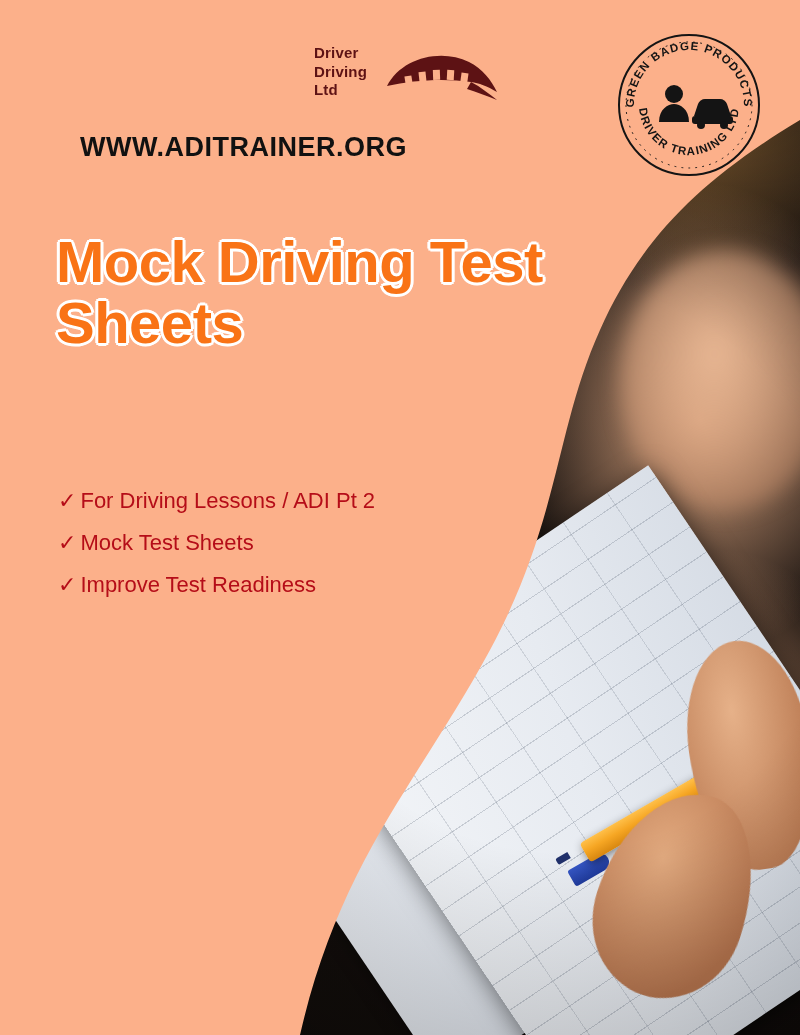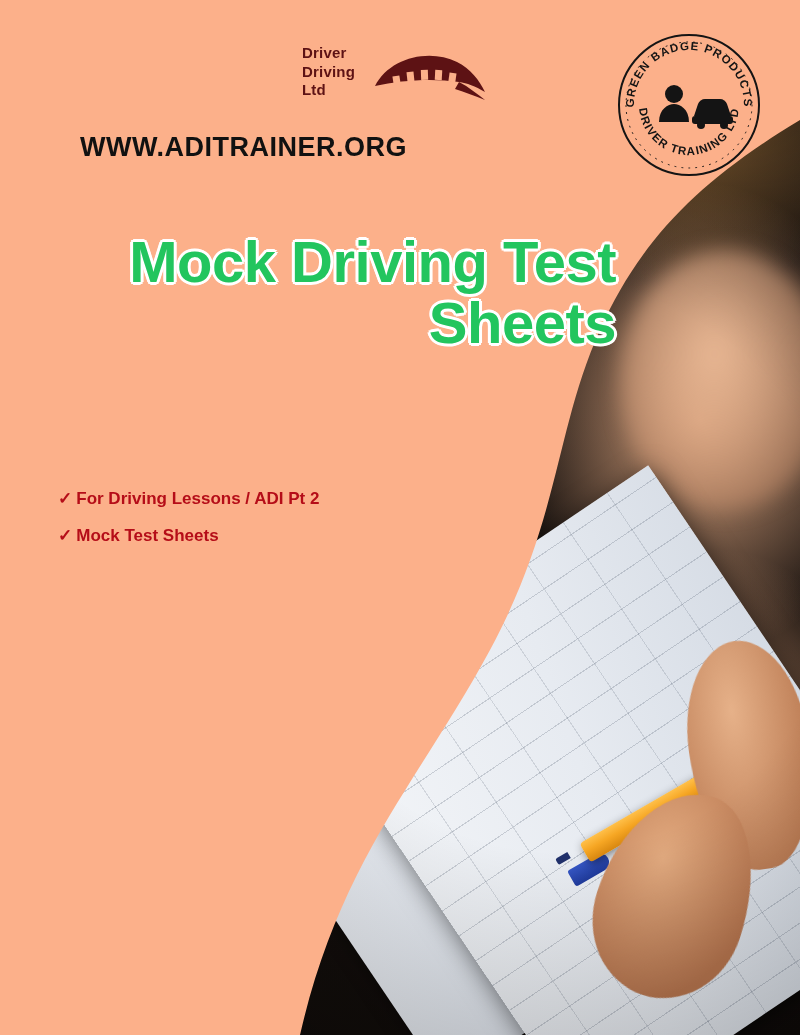--- a/index.html
+++ b/index.html
@@ -138,21 +138,21 @@
     left:0; top:0;
     width:800px; height:1035px;
     background:#fcb08a;
     
     clip-path: path("M0,0 L800,0 L800,120 C700,180 640,240 600,330 C555,430 560,520 490,650 C420,780 340,860 300,1035 L0,1035 Z");
   }
 
   
   .logo-dt {
     position:absolute;
-    left:302px; top:42px;
+    left:314px; top:42px;
     display:flex; align-items:center; gap:16px;
   }
   .logo-dt-text {
     color:#5d1214;
     font-weight:bold;
     font-size:15px;
     line-height:1.25;
     letter-spacing:.2px;
   }
   .logo-dt-mark { width:120px; height:60px; display:block; }
@@ -174,47 +174,46 @@
   }
 
   
   .headline {
     position:absolute;
     left:56px; top:232px;
     width:560px;
     font-size:58px;
     line-height:1.05;
     font-weight:bold;
-    color:#22c55e;
+    color:#f97316;
     letter-spacing:-0.5px;
     text-shadow:
       2px 2px 0 #ffffff, -2px 2px 0 #ffffff, 2px -2px 0 #ffffff, -2px -2px 0 #ffffff,
       0 3px 0 #ffffff, 3px 0 0 #ffffff, -3px 0 0 #ffffff, 0 -3px 0 #ffffff;
-    text-align: right;
   }
   .subhead {
     position:absolute;
     left:58px; top:388px;
     width:470px;
     font-size:23px;
     line-height:1.35;
     font-weight:bold;
     color:#141414;
   }
 
   
   .features {
     position:absolute;
     left:58px; top:488px;
     width:420px;
     list-style:none;
   }
   .features li {
-    font-size:17px;
-    font-weight:bold;
+    font-size:22px;
+    font-weight:normal;
     color:#b50d18;
     margin-bottom:16px;
     white-space:nowrap;
   }
   .tick { margin-right:4px; }
 </style>
 </head>
 <body>
 
 <div class="poster">
@@ -280,15 +279,16 @@
     </svg>
   </div>
 
   <div class="site-url">WWW.ADITRAINER.ORG</div>
 
   <h1 class="headline">Mock Driving Test Sheets</h1>
 
   <ul class="features">
     <li><span class="tick">✓</span><span>For Driving Lessons / ADI Pt 2</span></li>
     <li><span class="tick">✓</span><span>Mock Test Sheets</span></li>
+    <li><span class="tick">✓</span><span>Improve Test Readiness</span></li>
   </ul>
 
 </div>
 
 </body></html>

